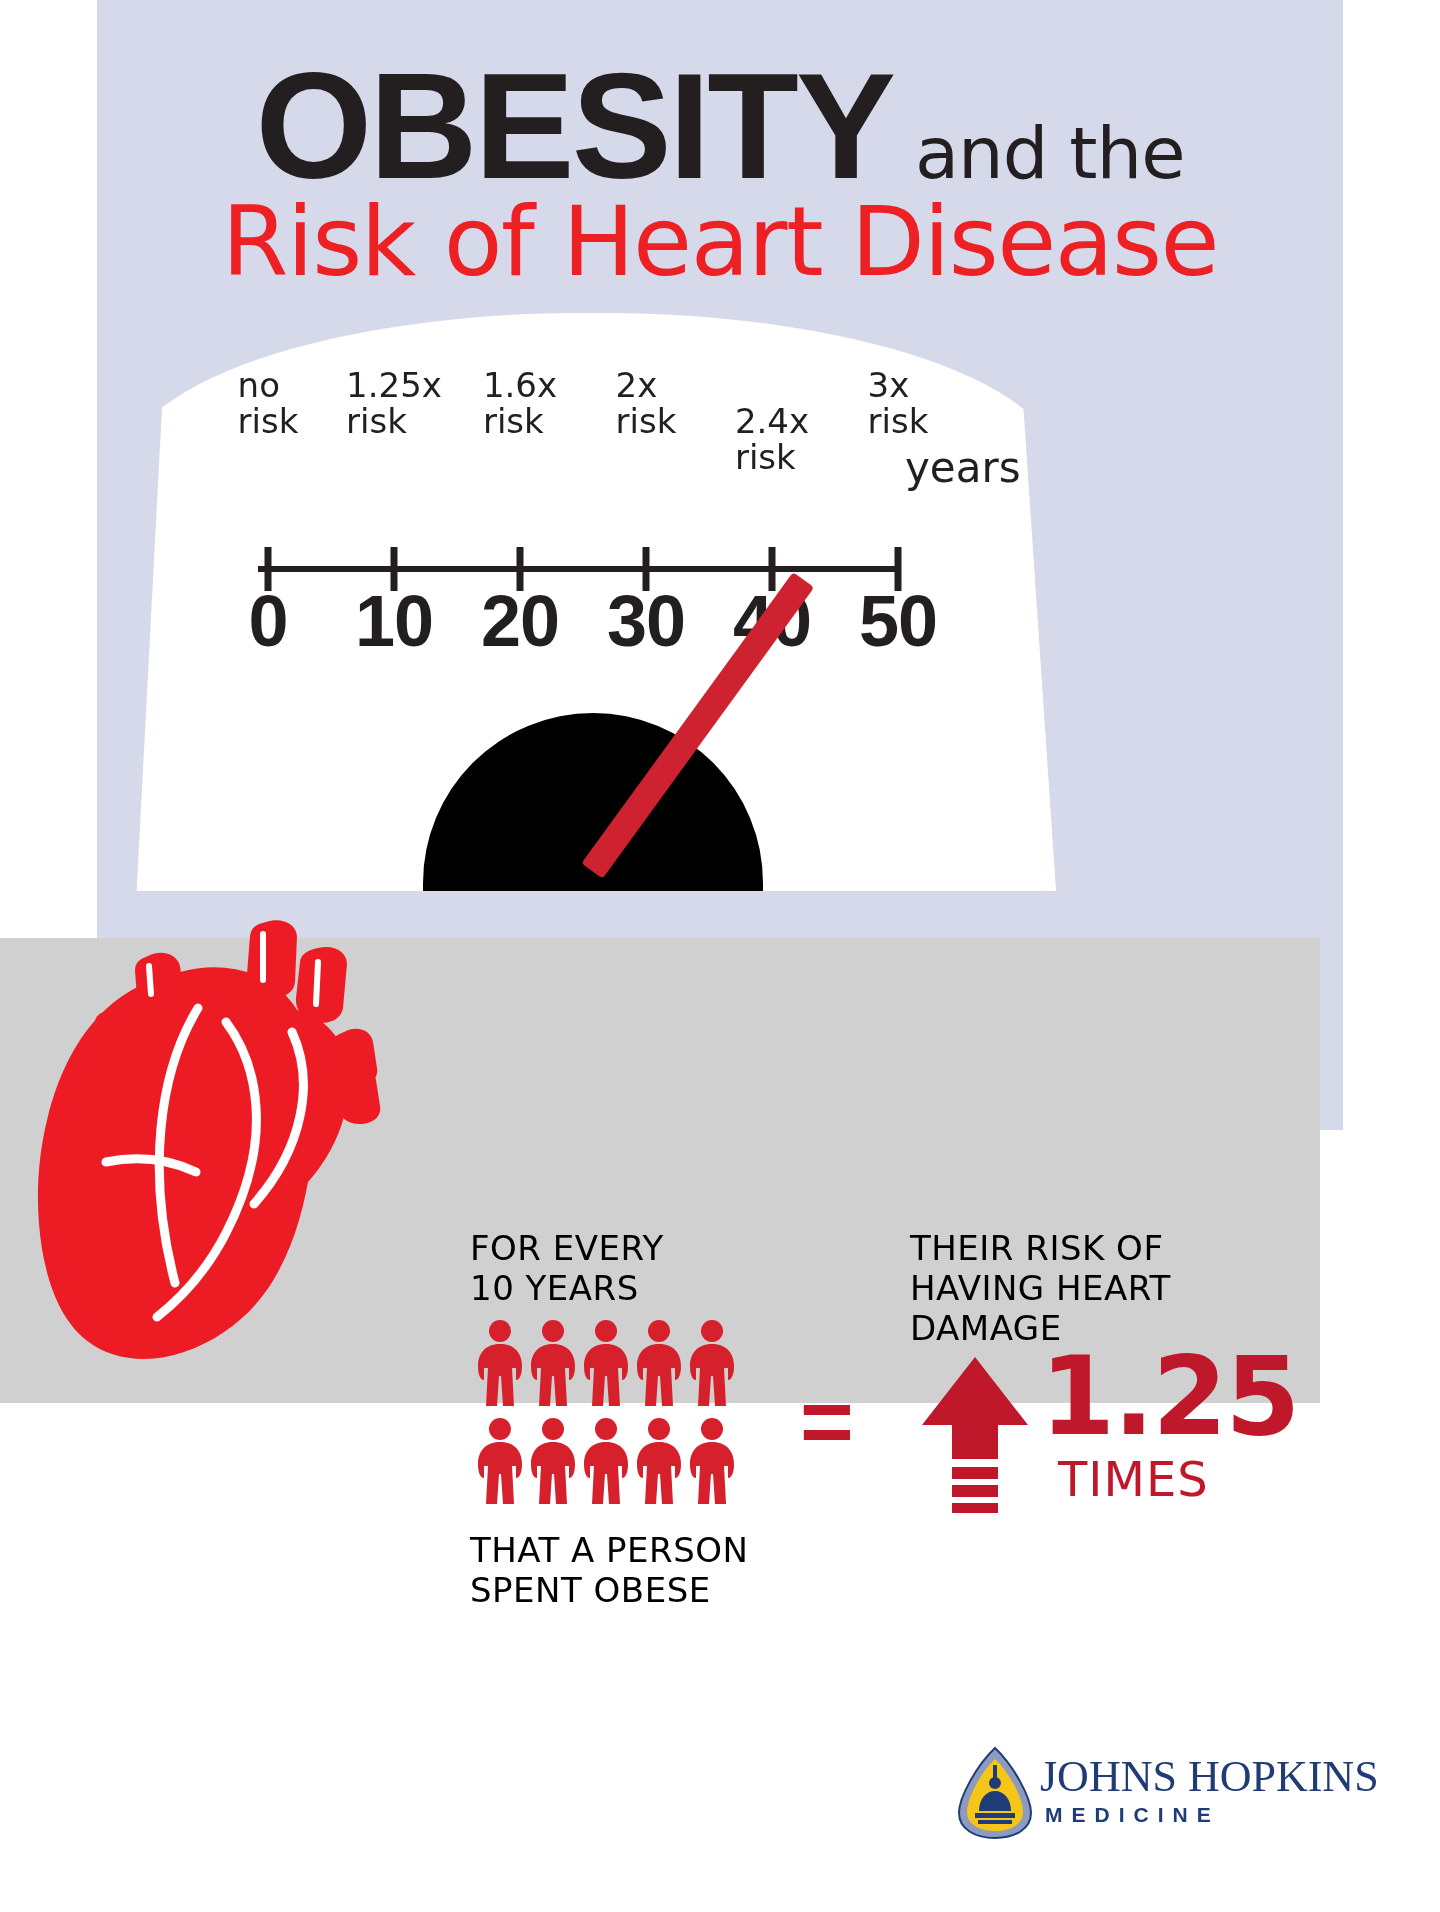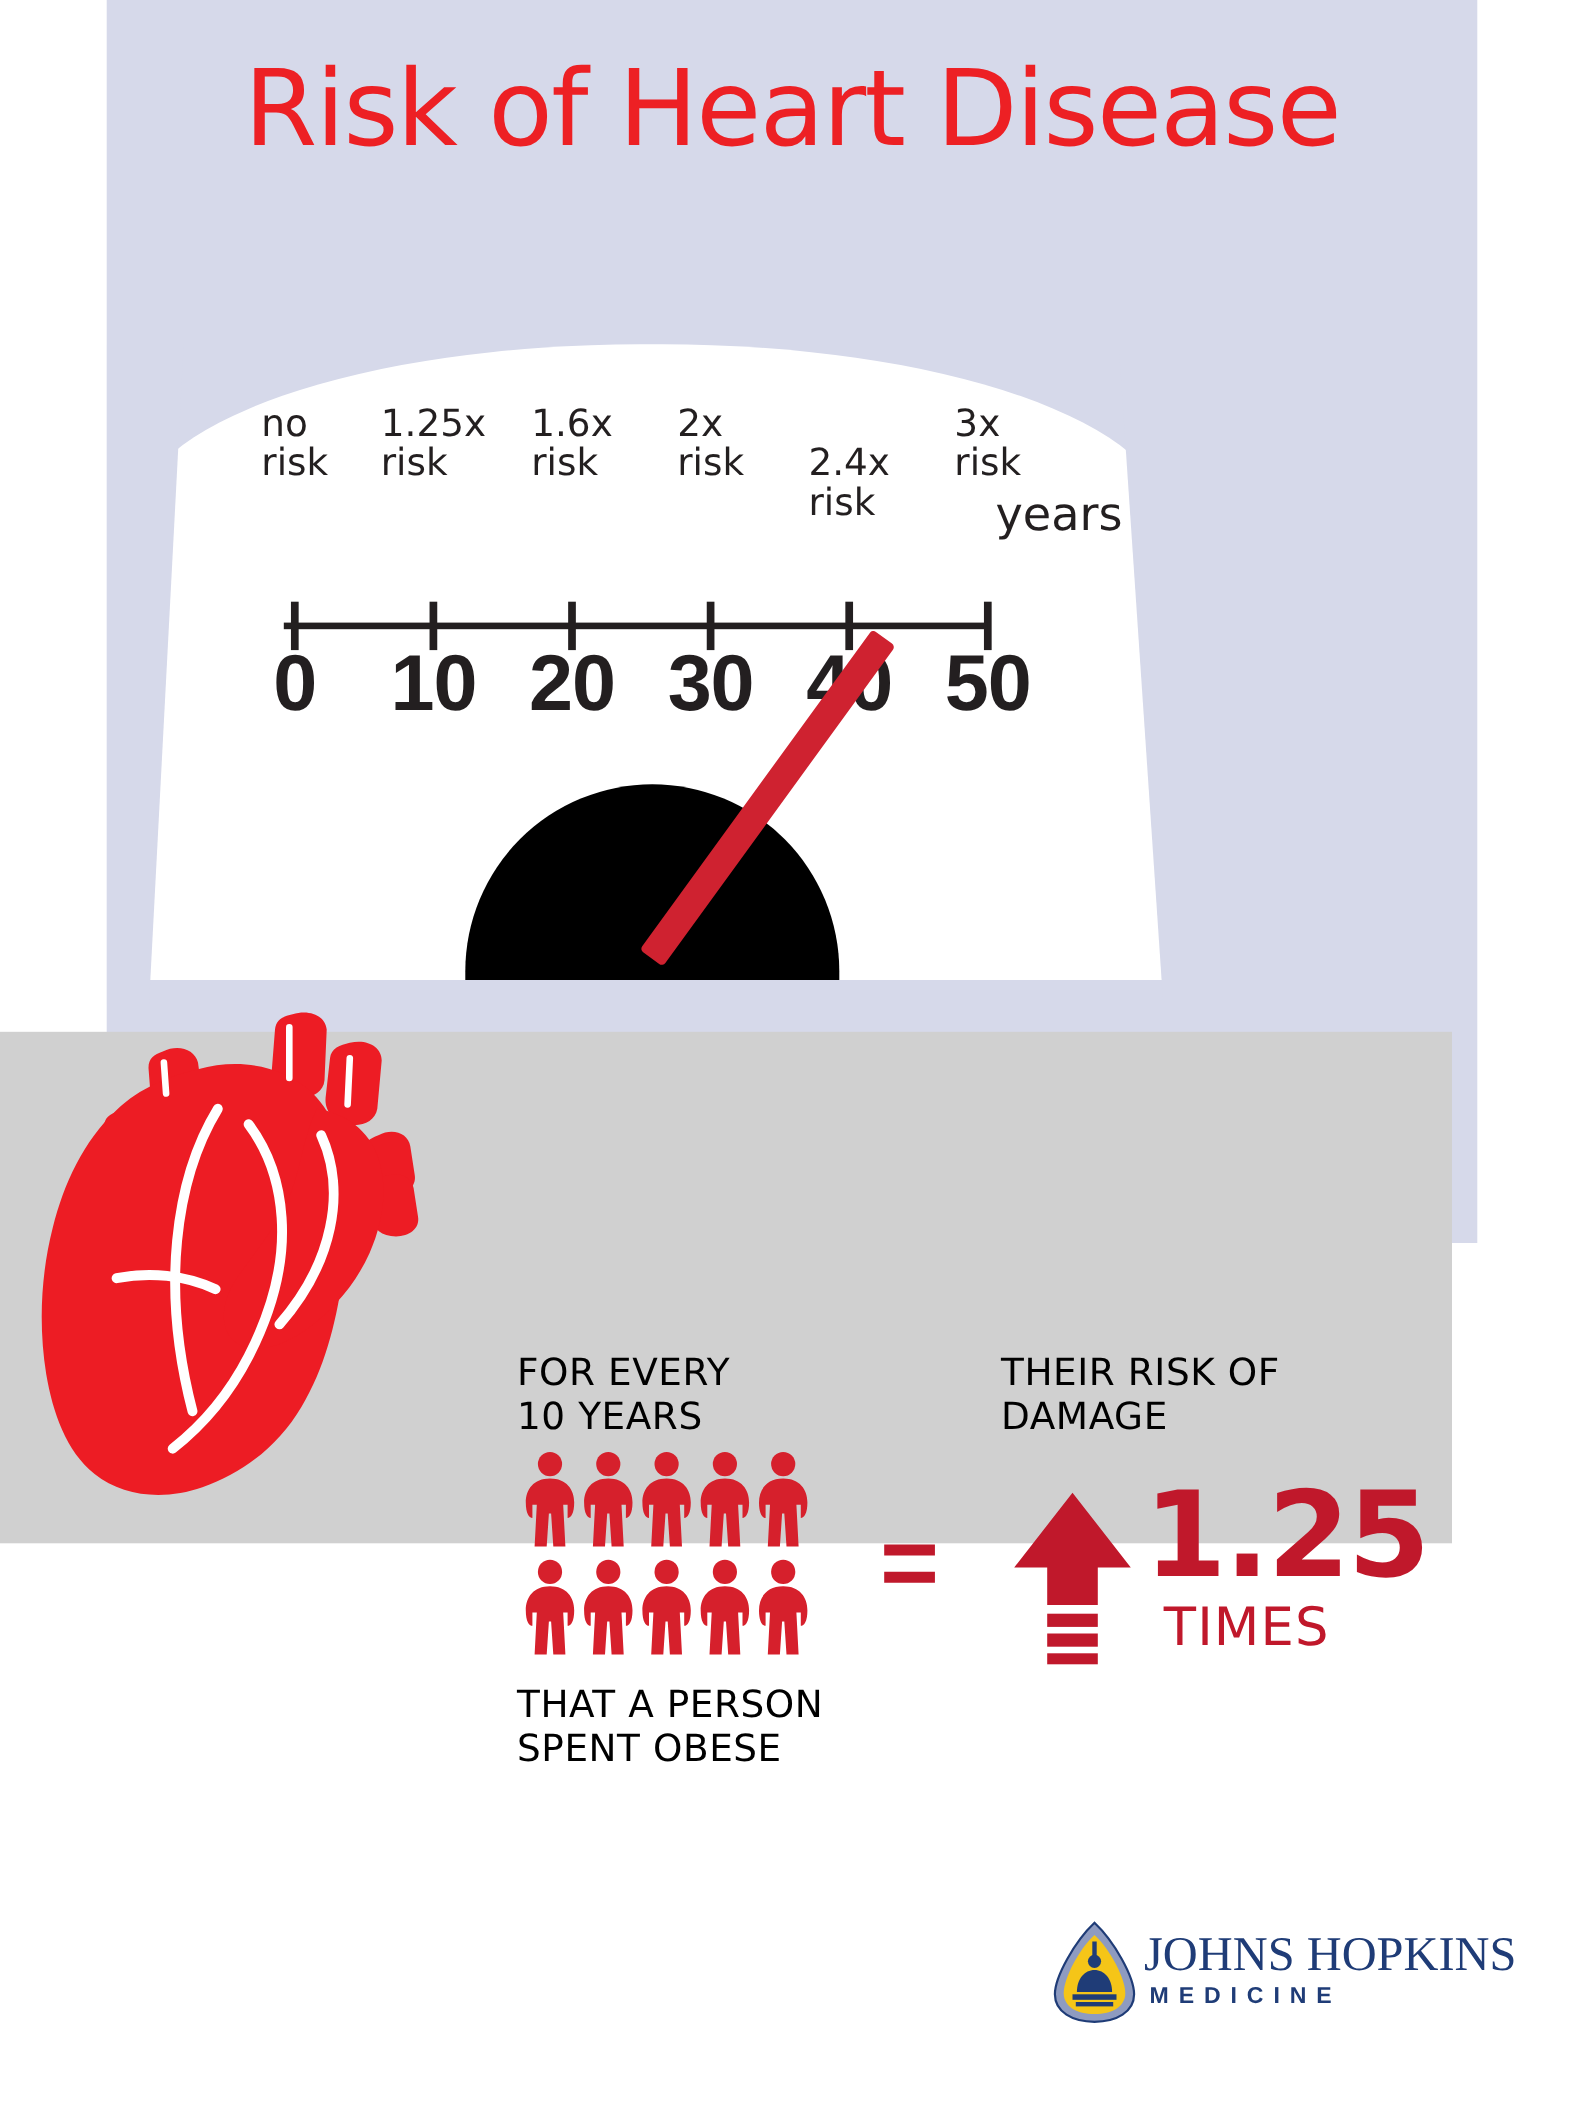--- a/index.html
+++ b/index.html
@@ -161,20 +161,23 @@
     font-family:"Liberation Sans", sans-serif;
     font-size:21px;color:#1f3c77;letter-spacing:9px;font-weight:bold;
   }
 </style>
 </head>
 <body>
 
 <div id="top-panel"></div>
 
 <div id="title-block">
+  <div id="title-line1">
+    <span id="title-main">OBESITY</span><span id="title-suffix"> and the</span>
+  </div>
   <div id="title-line2">Risk of Heart Disease</div>
 </div>
 
 <div id="scale-shape-inner"></div>
 <div id="scale-mask-left"></div>
 <div id="scale-mask-right"></div>
 
 <div id="ruler-layer">
     <div class="risk-label" style="left: 268px; top: 368px;"><div>no</div><div>risk</div></div>
     <div class="tick" style="left: 268px;"></div>
@@ -325,20 +328,21 @@
 
 <div id="col-left-bottom" class="caps-text">
   <div>THAT A PERSON</div>
   <div>SPENT OBESE</div>
 </div>
 
 <div id="equals-sign">=</div>
 
 <div id="col-right" class="caps-text">
   <div>THEIR RISK OF</div>
+  <div>HAVING HEART</div>
   <div>DAMAGE</div>
 </div>
 
 <div id="multiplier-row">
   <svg width="110" height="160" viewBox="0 0 110 160" aria-hidden="true">
     <polygon points="55,2 108,70 78,70 78,104 32,104 32,70 2,70" fill="#c0182b"></polygon>
     <rect x="32" y="112" width="46" height="12" fill="#c0182b"></rect>
     <rect x="32" y="130" width="46" height="12" fill="#c0182b"></rect>
     <rect x="32" y="148" width="46" height="10" fill="#c0182b"></rect>
   </svg>

